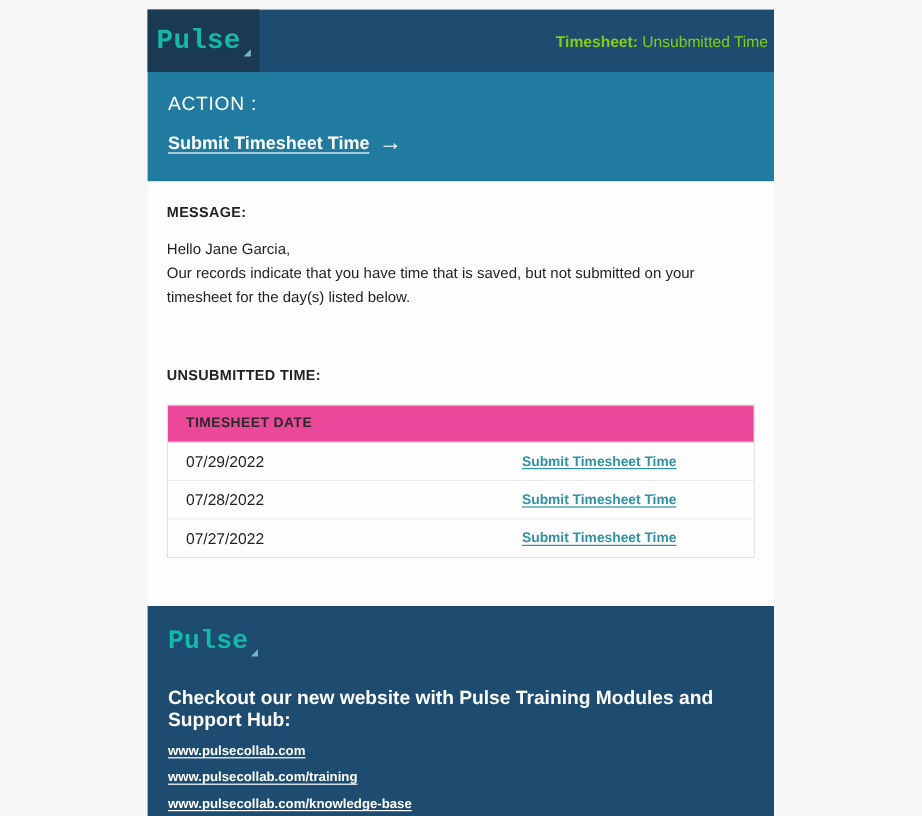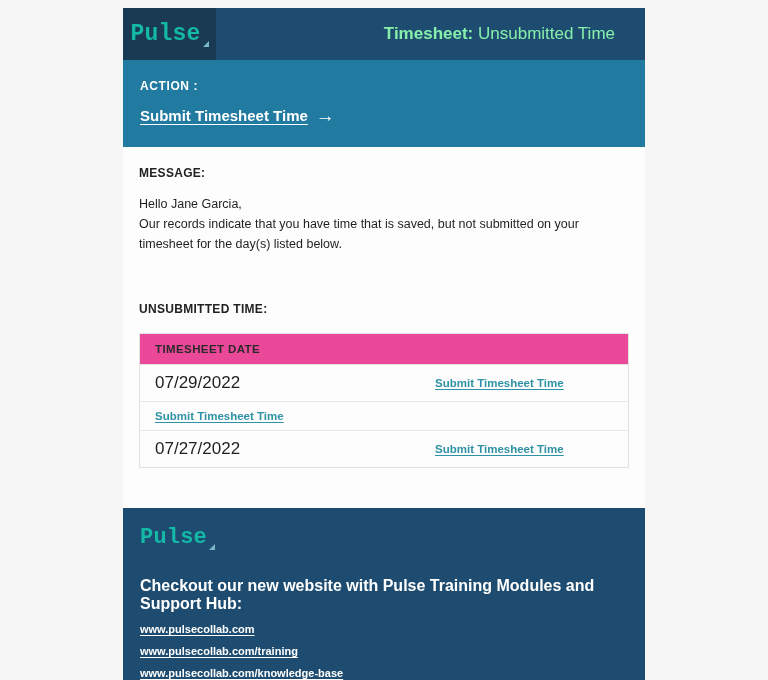--- a/index.html
+++ b/index.html
@@ -43,35 +43,35 @@
   }
   .logo-accent {
     display: inline-block;
     width: 0; height: 0;
     border-left: 6px solid transparent;
     border-bottom: 6px solid #7ab7c9;
     margin-left: 2px;
   }
   .header-title {
     margin-left: auto;
-    padding-right: 30px;
-    color: #86efac;
-    font-size: 17px;
+    padding-right: 5px;
+    color: #84cc16;
+    font-size: 13px;
   }
   .header-title b { font-weight: 700; }
 
   
   .action-band {
     background: #217a9f;
     padding: 19px 17px 22px 17px;
   }
   .action-label {
     color: #ffffff;
-    font-size: 12px;
-    font-weight: 700;
+    font-size: 16px;
+    font-weight: 400;
     letter-spacing: 0.6px;
   }
   .action-link-row {
     margin-top: 13px;
     display: flex;
     align-items: center;
     gap: 8px;
   }
   .action-link {
     color: #ffffff;
@@ -128,21 +128,21 @@
   }
   .ts-row {
     display: flex;
     align-items: center;
     padding: 8px 15px;
     border-bottom: 1px solid #e9e9e9;
     background: #fdfdfe;
   }
   .ts-row:last-child { border-bottom: none; }
   .ts-date {
-    font-size: 17px;
+    font-size: 13px;
     color: #1f1f1f;
     width: 280px;
     flex: 0 0 auto;
   }
   .ts-link {
     font-size: 11.5px;
     font-weight: 600;
     color: #2e92a5;
     text-decoration: underline;
     text-underline-offset: 2px;
@@ -209,20 +209,21 @@
     <div class="unsub-heading">UNSUBMITTED TIME:</div>
 
     <div class="ts-table">
       <div class="ts-table-header">TIMESHEET DATE</div>
 
       <div class="ts-row">
         <span class="ts-date">07/29/2022</span>
         <a class="ts-link">Submit Timesheet Time</a>
       </div>
       <div class="ts-row">
+        <span class="ts-date">07/28/2022</span>
         <a class="ts-link">Submit Timesheet Time</a>
       </div>
       <div class="ts-row">
         <span class="ts-date">07/27/2022</span>
         <a class="ts-link">Submit Timesheet Time</a>
       </div>
     </div>
   </div>
 
   <div class="footer">

